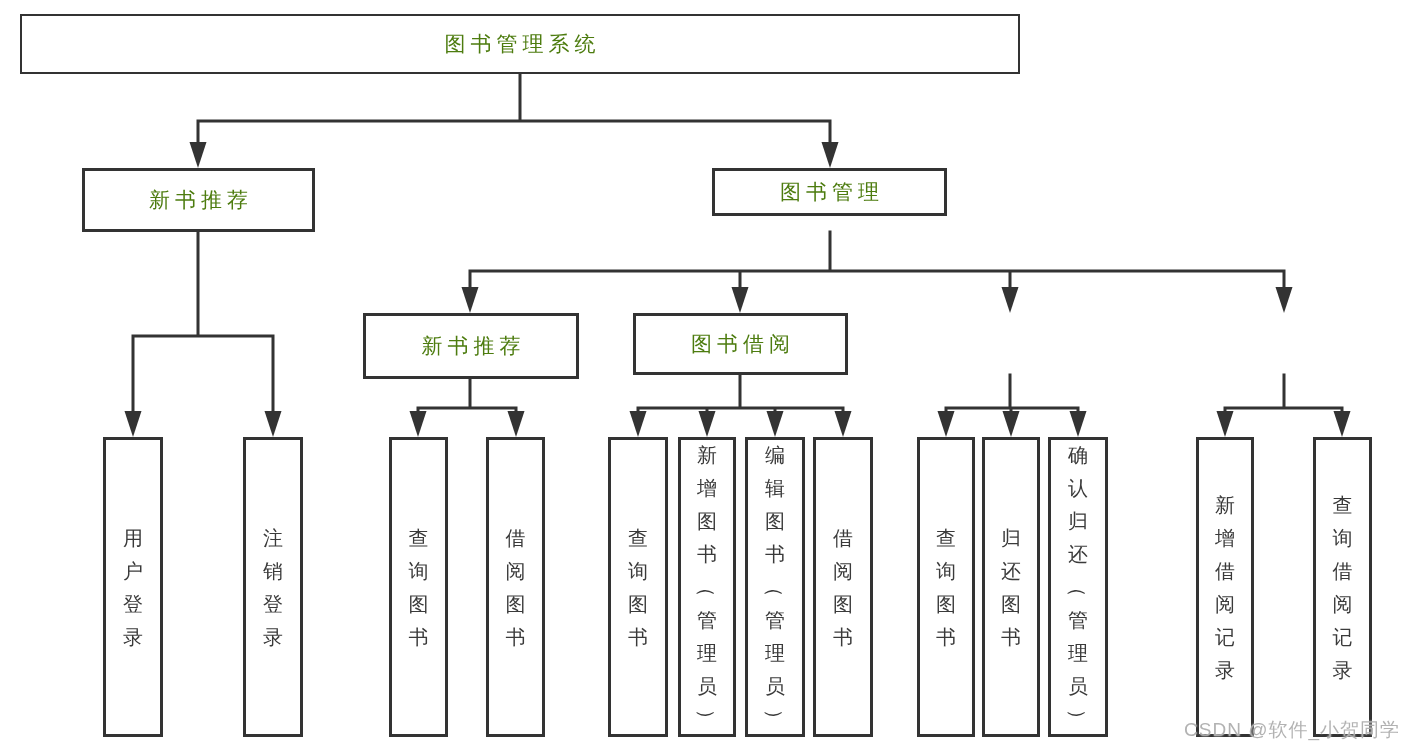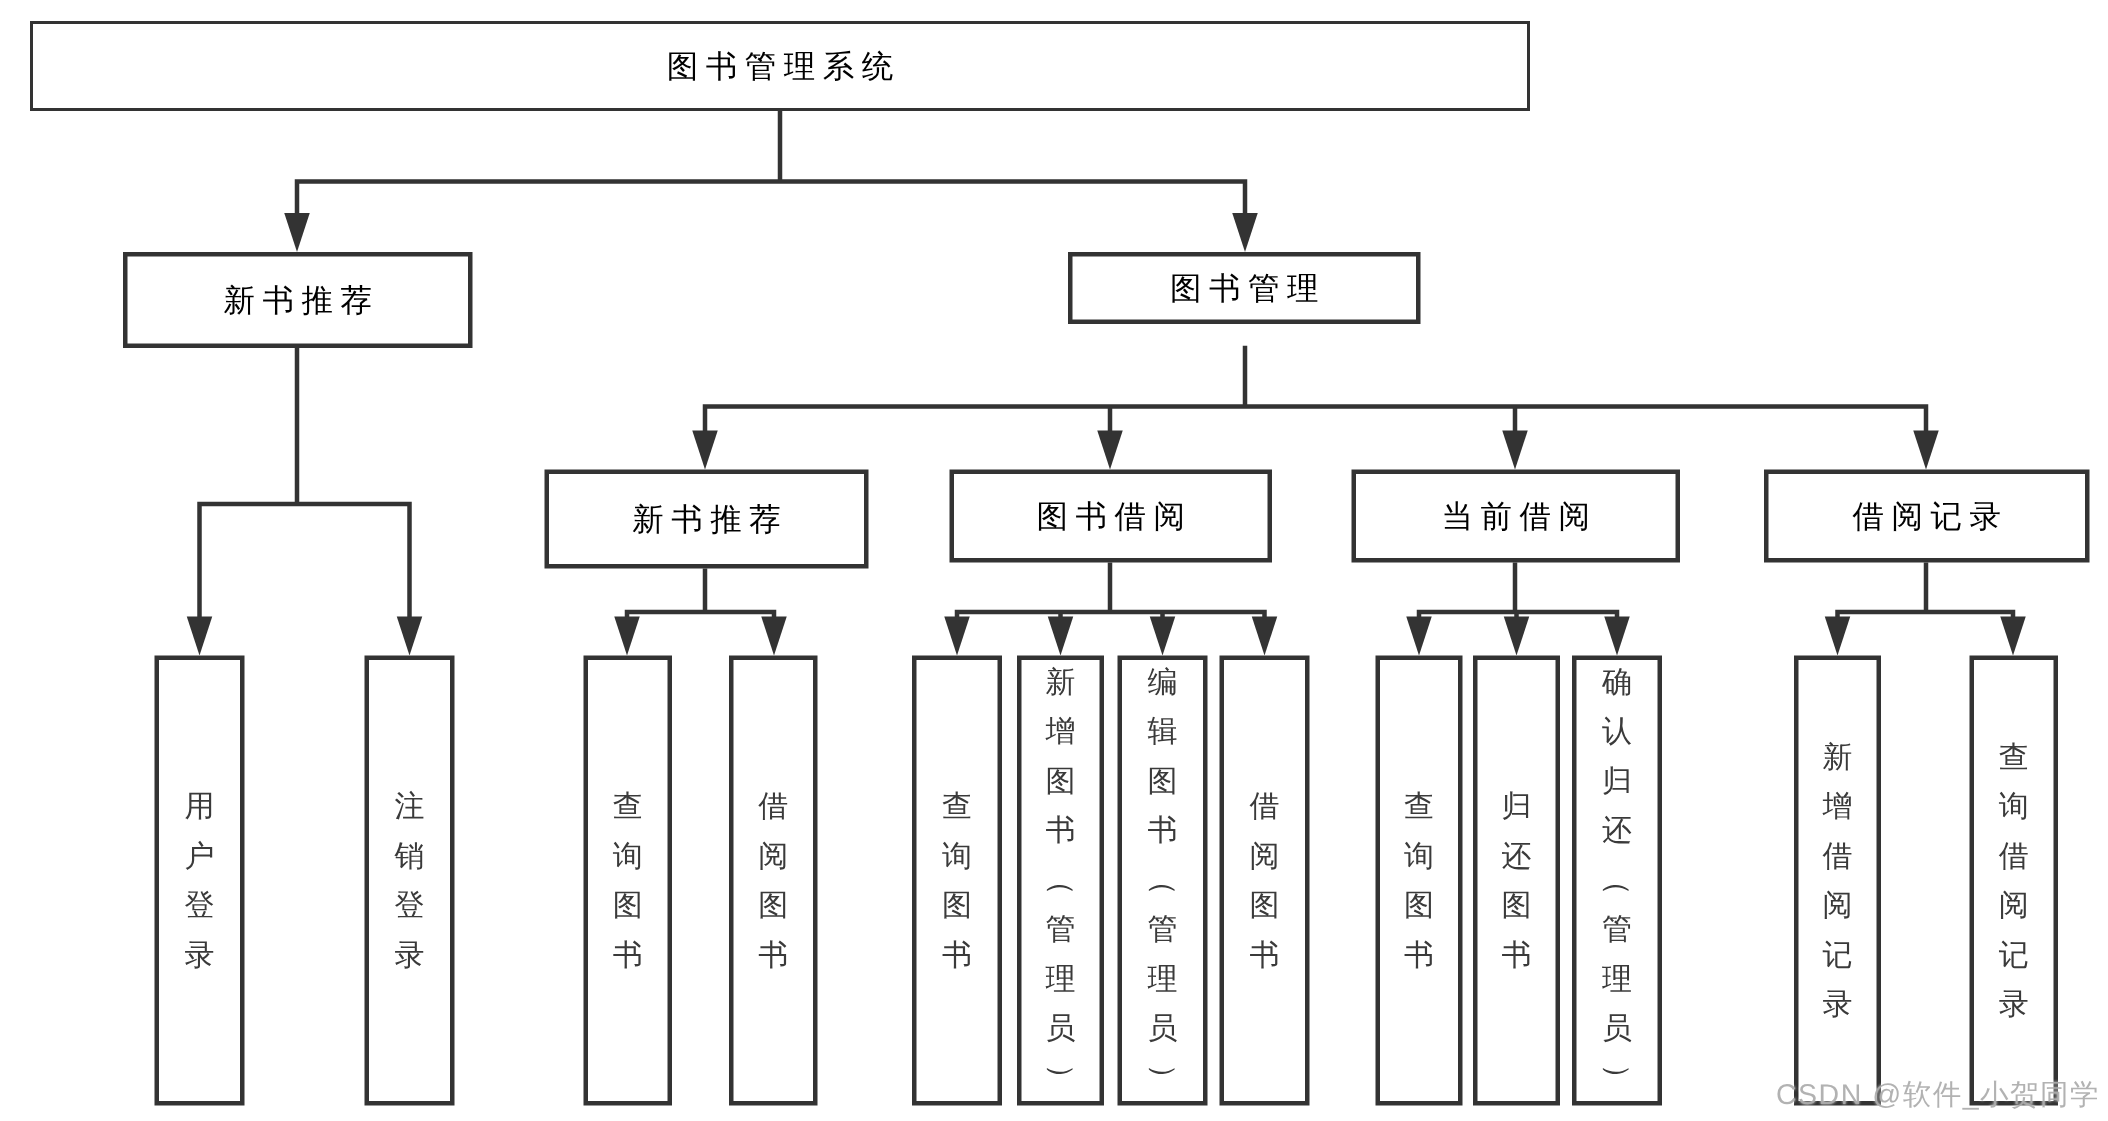--- a/index.html
+++ b/index.html
@@ -17,21 +17,21 @@
     border:3px solid #333333;
     box-sizing:border-box;
     display:flex;align-items:center;justify-content:center;
     color:#3a3a3a;
   }
   .node.root{border-width:2px;}
   .hlabel{
     font-size:21px;
     letter-spacing:5px;
     text-indent:5px;
-    color:#000000;
+    color:#4d7c0f;
     white-space:nowrap;
   }
   .vlabel{
     display:flex;flex-direction:column;
     align-items:center;justify-content:center;
     gap:13px;
     font-size:20px;line-height:1;
     color:#3a3a3a;
   }
   .vchar{display:block;line-height:1;}
@@ -90,26 +90,20 @@
   <div class="node" style="left:712px;top:168px;width:235px;height:48px">
     <span class="hlabel">图书管理</span>
   </div>
 
   <div class="node" style="left:363px;top:313px;width:216px;height:66px">
     <span class="hlabel">新书推荐</span>
   </div>
   <div class="node" style="left:633px;top:313px;width:215px;height:62px">
     <span class="hlabel">图书借阅</span>
   </div>
-  <div class="node" style="left:901px;top:313px;width:219px;height:62px">
-    <span class="hlabel">当前借阅</span>
-  </div>
-  <div class="node" style="left:1176px;top:313px;width:217px;height:62px">
-    <span class="hlabel">借阅记录</span>
-  </div>
 
   <div class="node" style="left:103px;top:437px;width:60px;height:300px">
     <span class="vlabel">
         <span class="vchar">用</span>
         <span class="vchar">户</span>
         <span class="vchar">登</span>
         <span class="vchar">录</span>
       </span>
   </div>
   <div class="node" style="left:243px;top:437px;width:60px;height:300px">

